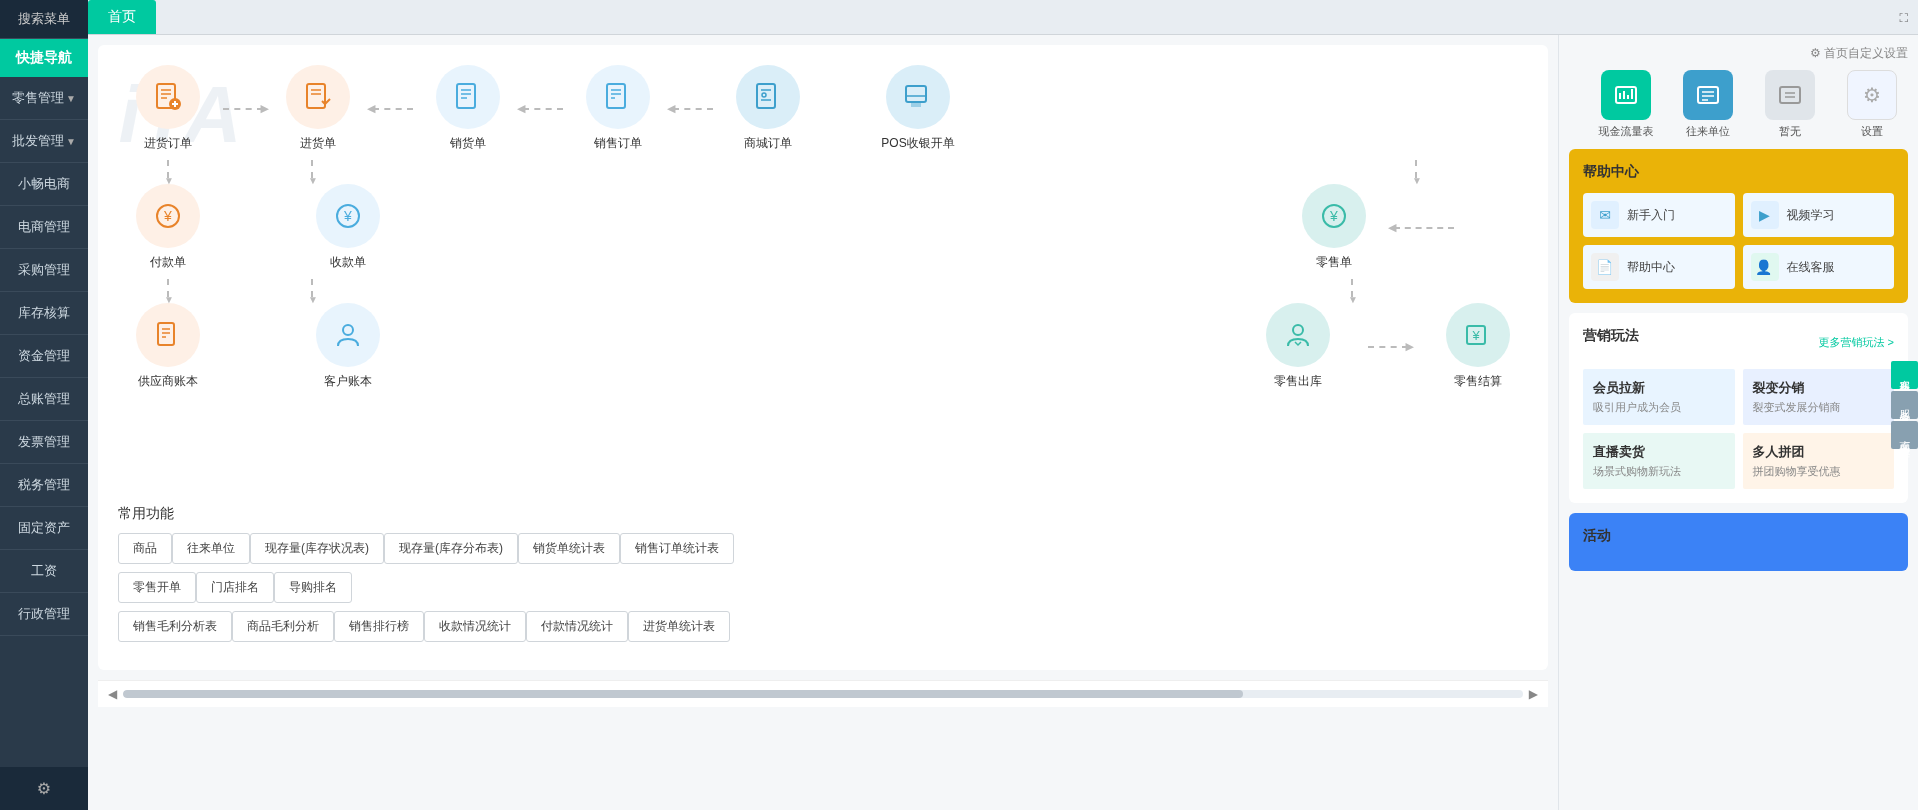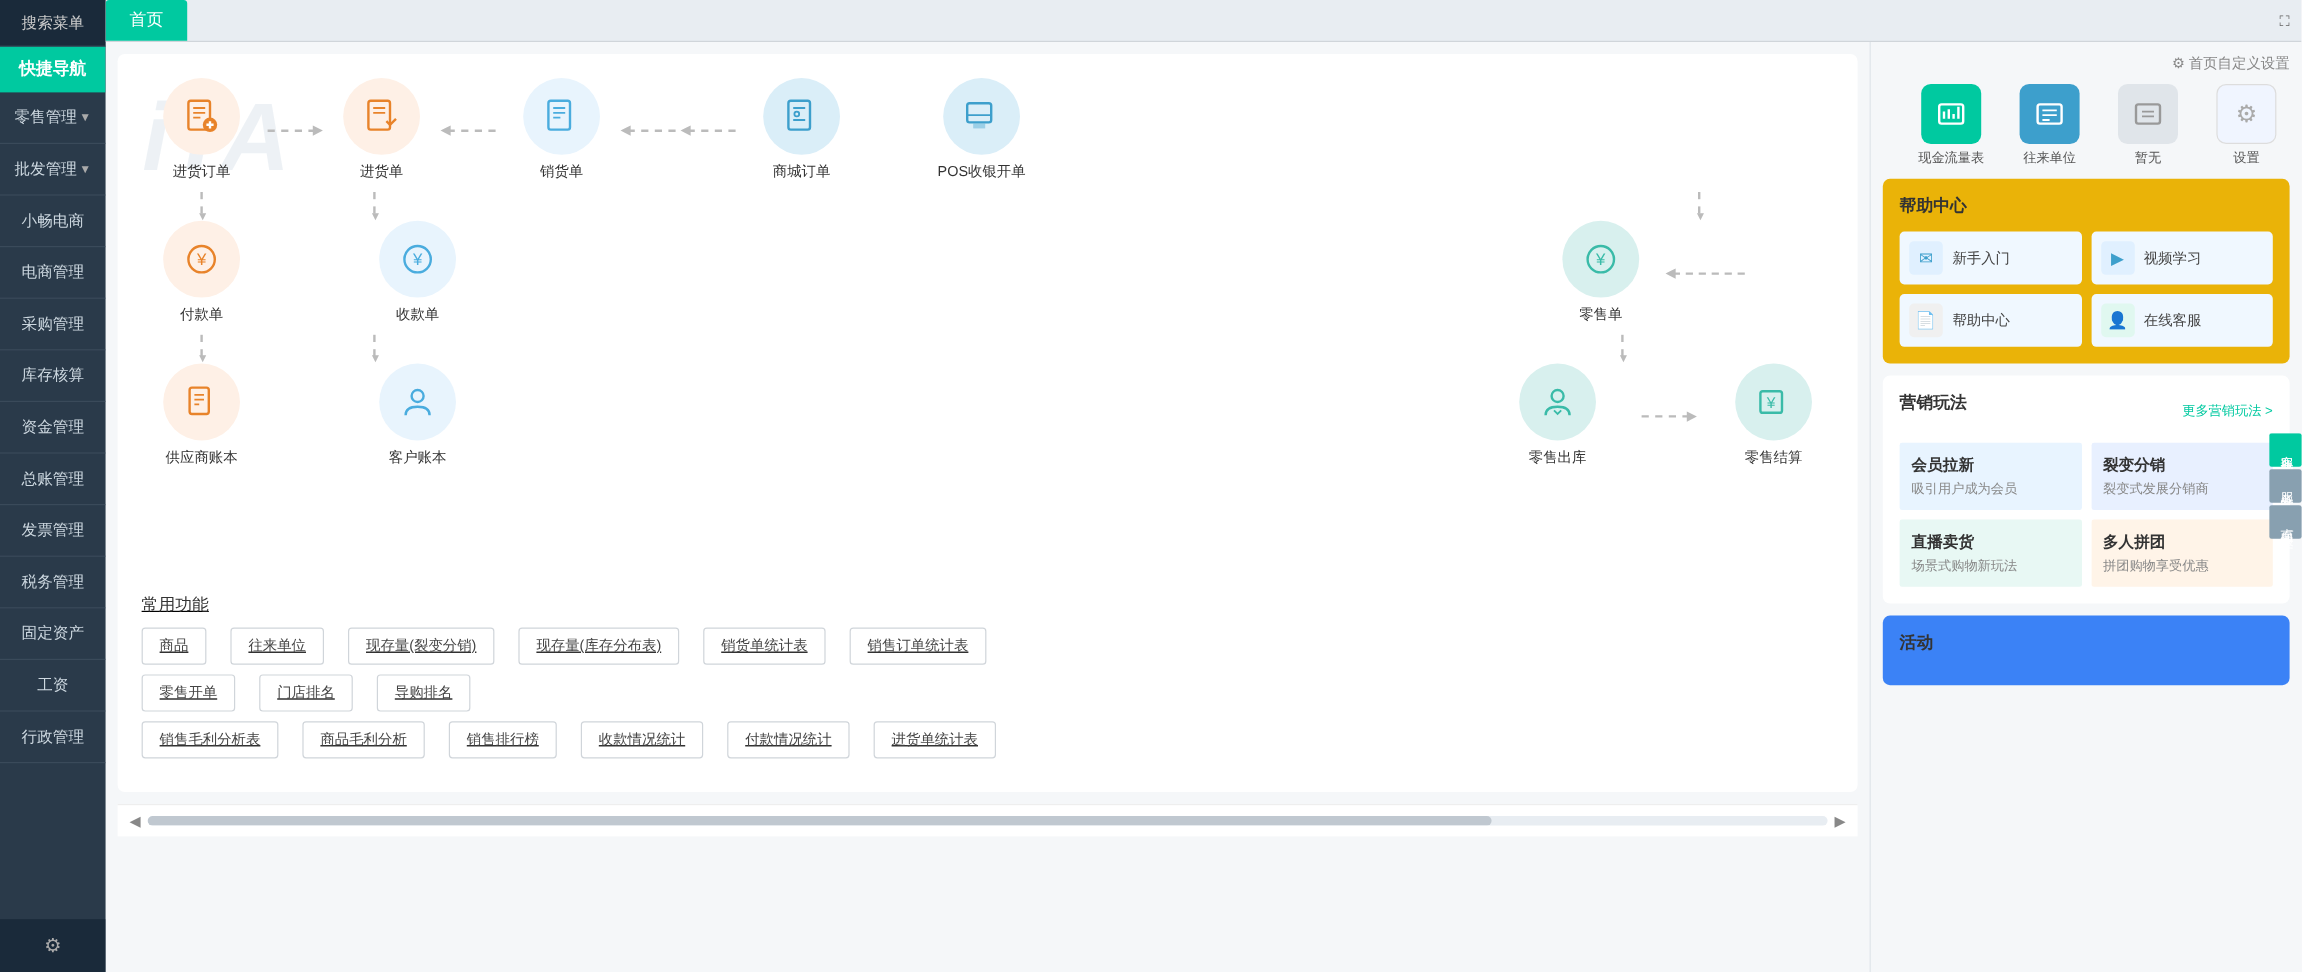--- a/index.html
+++ b/index.html
@@ -138,32 +138,32 @@
     }
     .node-circle.orange { background: #fef0e6; color: #e8832a; }
     .node-circle.blue-light { background: #e8f4fd; color: #4aacde; }
     .node-circle.blue-mid { background: #daeef8; color: #3d9fcc; }
     .node-circle.teal { background: #d8f0ee; color: #3abba8; }
 
     .node-label { font-size: 12px; color: #333; text-align: center; }
 
     
     .common-func {
-      text-decoration: underline;
+      margin-top: 10px;
     }
     .common-func-title {
       font-size: 14px;
       color: #333;
       margin-bottom: 10px;
       font-weight: 500;
     }
     .func-buttons {
       display: flex;
       flex-wrap: wrap;
-      gap: 20px;
+      gap: 0;
       margin-bottom: 8px;
     }
     .func-btn {
       border: 1px solid #d0d5da;
       background: white;
       padding: 6px 14px;
       border-radius: 3px;
       font-size: 12px;
       color: #444;
       cursor: pointer;
@@ -462,20 +462,31 @@
                     <line x1="8" y1="16" x2="14" y2="16" stroke="#4aacde" stroke-width="1.5"></line>
                   </svg>
               </div>
               <span class="node-label">销货单</span>
             </div>
             <div style="width:50px; display:flex; align-items:center; justify-content:center;">
               <div style="width:40px; height:1px; border-top:2px dashed #bbb; position:relative;">
                 <span style="position:absolute; left:-6px; top:-8px; color:#bbb; font-size:11px;">◀</span>
               </div>
             </div>
+            <div class="flow-node">
+              <div class="node-circle blue-light">
+                <svg width="30" height="30" viewBox="0 0 30 30">
+                    <rect x="4" y="2" width="18" height="24" rx="2" fill="none" stroke="#4aacde" stroke-width="2"></rect>
+                    <line x1="8" y1="8" x2="18" y2="8" stroke="#4aacde" stroke-width="1.5"></line>
+                    <line x1="8" y1="12" x2="18" y2="12" stroke="#4aacde" stroke-width="1.5"></line>
+                    <line x1="8" y1="16" x2="12" y2="16" stroke="#4aacde" stroke-width="1.5"></line>
+                  </svg>
+              </div>
+              <span class="node-label">销售订单</span>
+            </div>
             <div style="width:50px; display:flex; align-items:center; justify-content:center;">
               <div style="width:40px; height:1px; border-top:2px dashed #bbb; position:relative;">
                 <span style="position:absolute; left:-6px; top:-8px; color:#bbb; font-size:11px;">◀</span>
               </div>
             </div>
             <div class="flow-node">
               <div class="node-circle blue-mid">
                 <svg width="30" height="30" viewBox="0 0 30 30">
                     <rect x="4" y="2" width="18" height="24" rx="2" fill="none" stroke="#3d9fcc" stroke-width="2"></rect>
                     <line x1="8" y1="8" x2="18" y2="8" stroke="#3d9fcc" stroke-width="1.5"></line>
@@ -629,21 +640,21 @@
               <span class="node-label">零售结算</span>
             </div>
           </div>
         </div>
 
         <div class="common-func">
           <div class="common-func-title">常用功能</div>
           <div class="func-buttons">
             <button class="func-btn">商品</button>
             <button class="func-btn">往来单位</button>
-            <button class="func-btn">现存量(裂变分销)</button>
+            <button class="func-btn">现存量(库存状况表)</button>
             <button class="func-btn">现存量(库存分布表)</button>
             <button class="func-btn">销货单统计表</button>
             <button class="func-btn">销售订单统计表</button>
           </div>
           <div class="func-buttons">
             <button class="func-btn">零售开单</button>
             <button class="func-btn">门店排名</button>
             <button class="func-btn">导购排名</button>
           </div>
           <div class="func-buttons">

